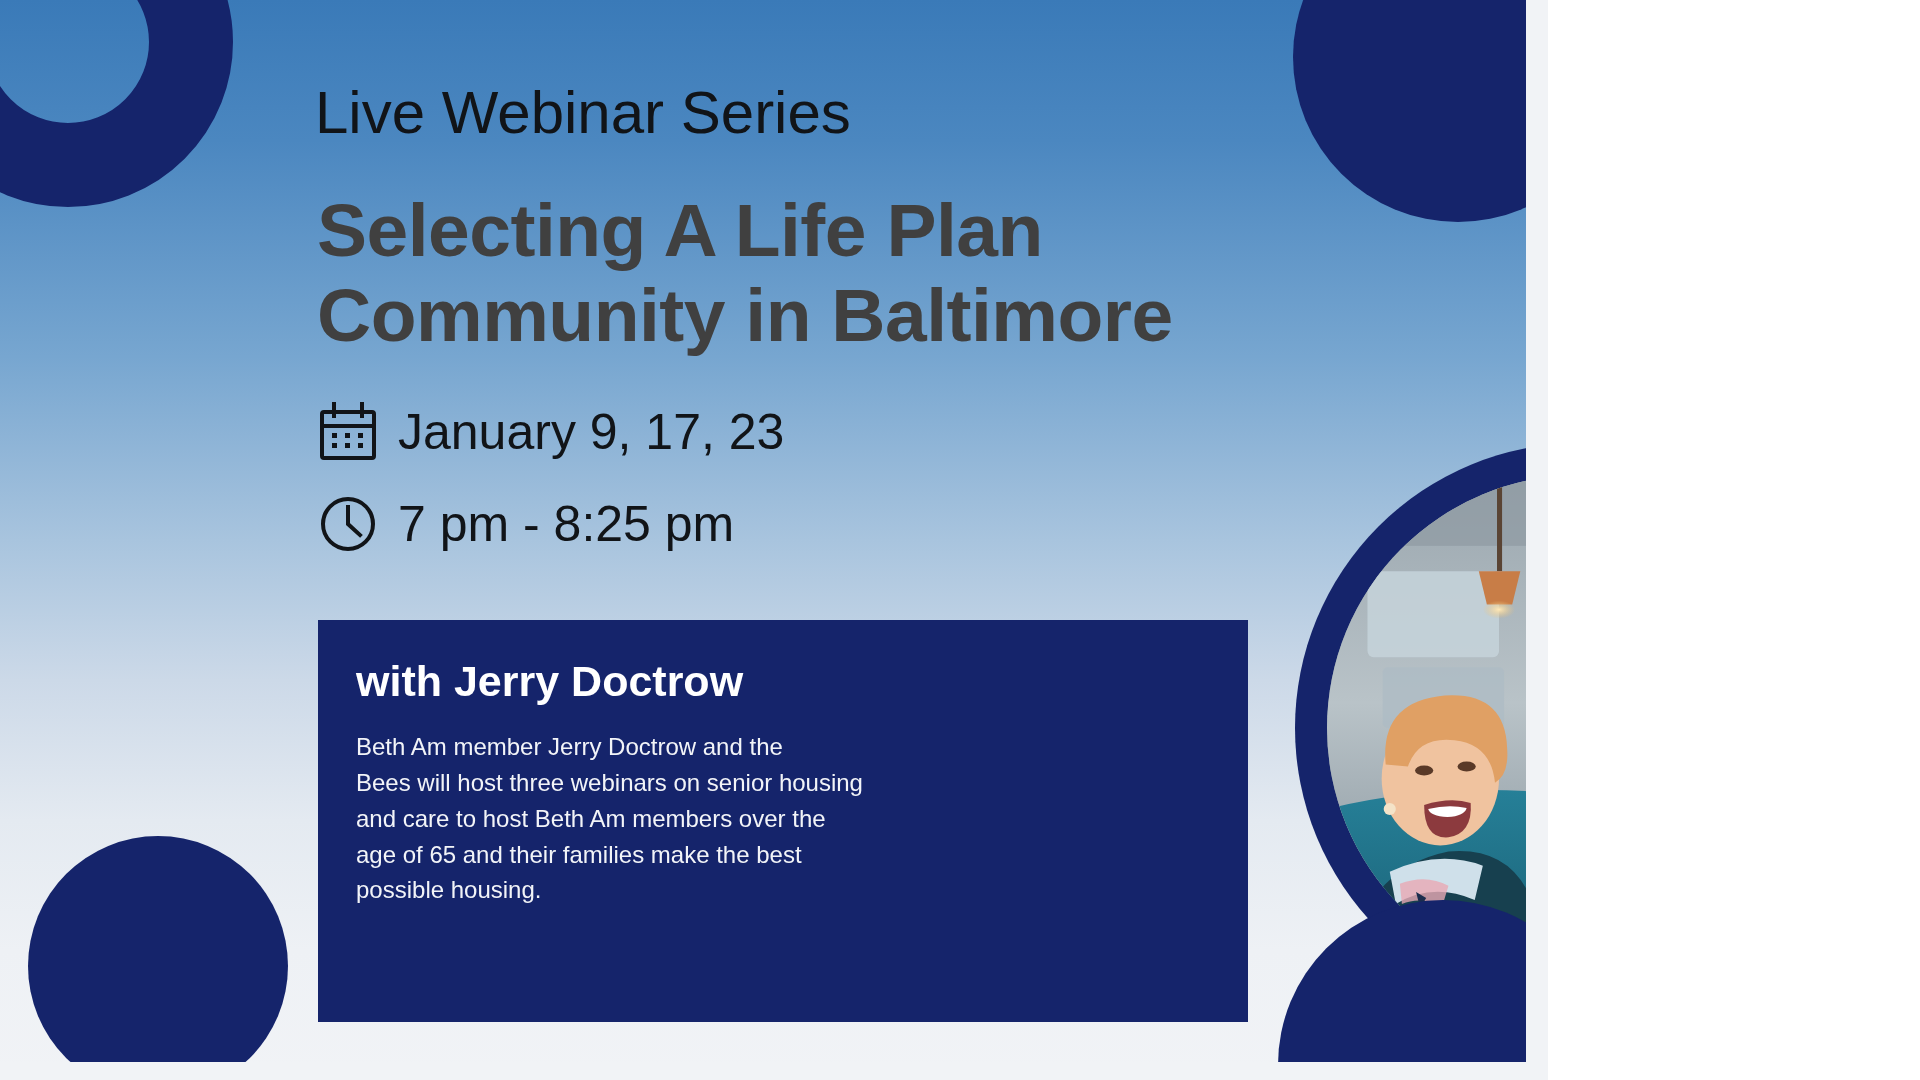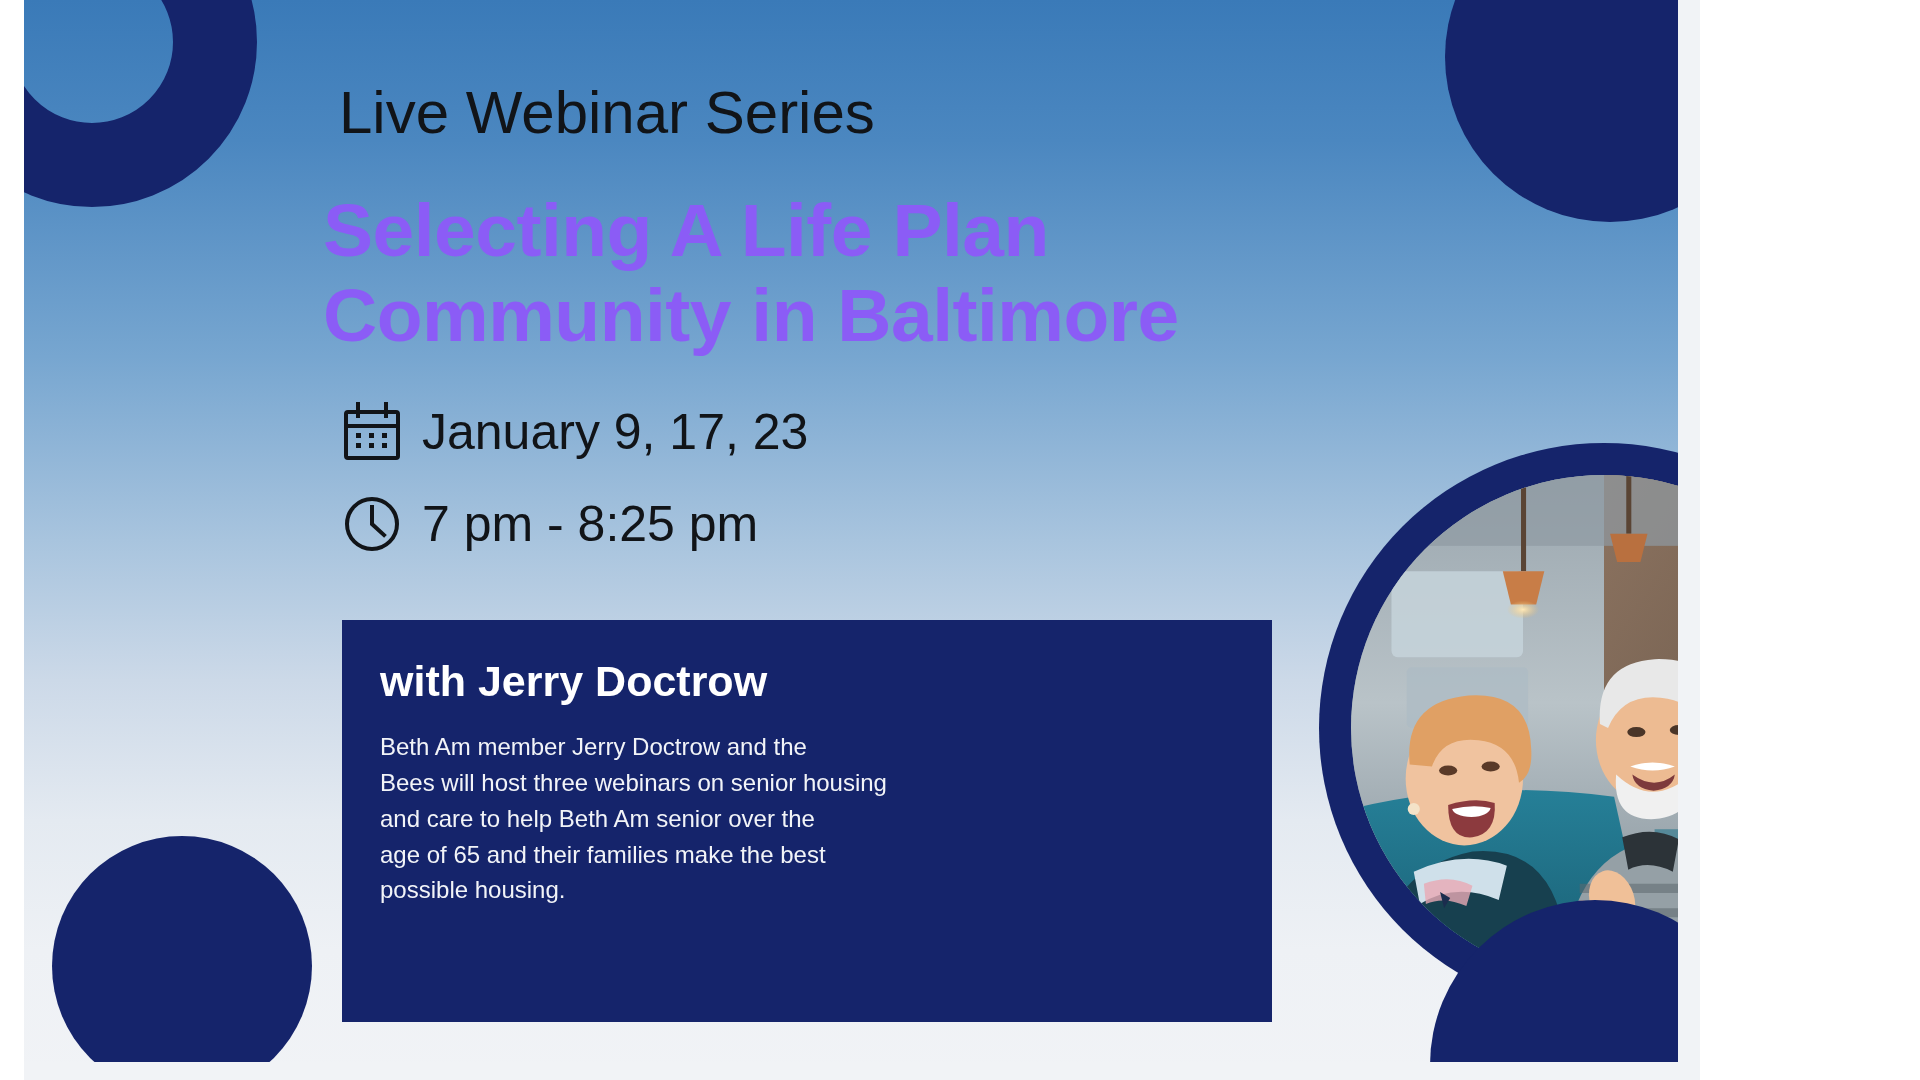--- a/index.html
+++ b/index.html
@@ -2,26 +2,25 @@
 <html><head>
 <meta charset="utf-8">
 <style>
   html, body {
     margin: 0;
     padding: 0;
     background: #ffffff;
   }
   #canvas {
     position: relative;
-    width: 1676px;
+    width: 1548px;
     height: 1080px;
     overflow: hidden;
     font-family: "Liberation Sans", sans-serif;
     background: #eef1f5;
-    margin-left: 24px;
   }
 
   
   .bg-gradient {
     position: absolute;
     left: 0; top: 0;
     width: 1920px; height: 1080px;
     background: linear-gradient(to bottom,
                  #3a7ab8 0%,
                  #4b87c0 13%,
@@ -98,25 +97,25 @@
     left: 315px;
     top: 78px;
     font-size: 60px;
     font-weight: 400;
     color: #111418;
     letter-spacing: 0px;
     white-space: nowrap;
   }
   .headline {
     position: absolute;
-    left: 299px;
+    left: 317px;
     top: 188px;
     font-size: 75px;
     font-weight: 700;
-    color: #8b5cf6;
+    color: #404040;
     line-height: 1.13;
     letter-spacing: -0.5px;
     max-width: 1200px;
   }
   .headline .hl-line { display: block; white-space: nowrap; }
 
   
   .meta-row {
     position: absolute;
     left: 316px;
@@ -319,21 +318,21 @@
       <path d="M32 15 L32 32 L44 43" stroke="#111418" stroke-width="4" stroke-linecap="square" stroke-linejoin="miter"></path>
     </svg>
     <span class="meta-text">7 pm - 8:25 pm</span>
   </div>
 
   <div class="info-panel">
     <div class="info-title">with Jerry Doctrow</div>
     <div class="info-body">
       <span class="ib-line">Beth Am member Jerry Doctrow and the</span>
       <span class="ib-line">Bees will host three webinars on senior housing</span>
-      <span class="ib-line">and care to help Beth Am senior over the</span>
+      <span class="ib-line">and care to host Beth Am members over the</span>
       <span class="ib-line">age of 65 and their families make the best</span>
       <span class="ib-line">possible housing.</span>
     </div>
   </div>
 
   <div class="deco deco-corner-br">
     <div class="deco-corner-br-inner"></div>
   </div>
   <div class="deco deco-bottom-strip"></div>
   <div class="deco deco-right-strip"></div>

